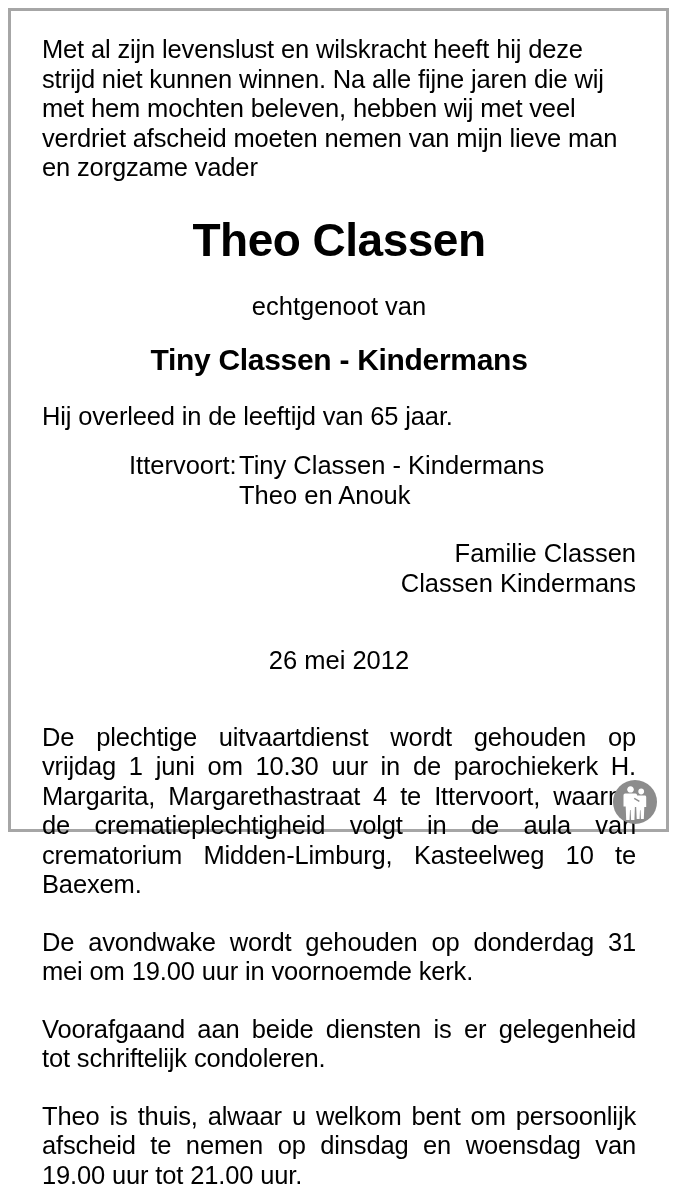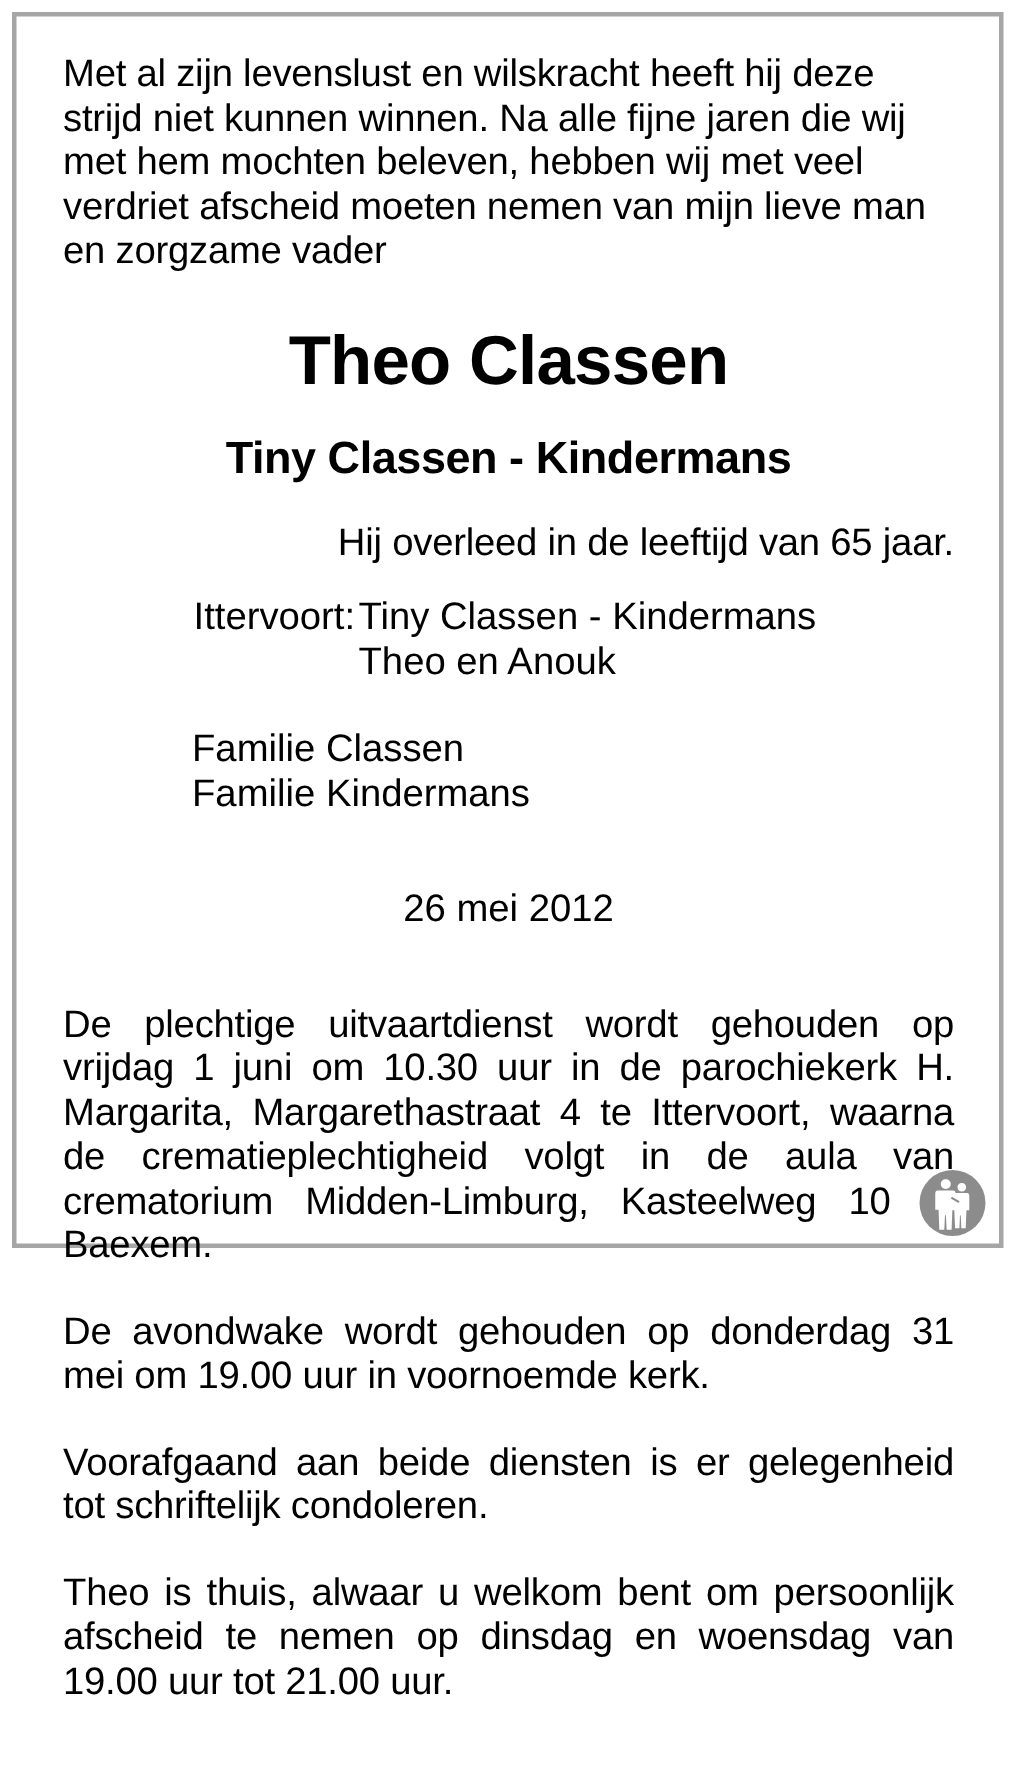--- a/index.html
+++ b/index.html
@@ -72,21 +72,21 @@
     text-align: center;
     font-size: 30px;
     line-height: 36px;
     font-weight: bold;
     font-stretch: condensed;
     letter-spacing: -0.3px;
     margin: 21px 0 0 0;
   }
 
   .age-line {
-    text-align: right;
+    text-align: left;
     margin: 24px 0 0 0;
   }
 
   .family-block {
     margin: 20px 0 0 0;
   }
   .family-row {
     display: flex;
     align-items: flex-start;
   }
@@ -105,20 +105,21 @@
     line-height: 29.5px;
     font-stretch: condensed;
   }
   .family-names div { white-space: nowrap; }
   .family-group-2 {
     margin-left: 86px;
     margin-top: 29px;
     font-size: 25.5px;
     line-height: 29.5px;
     font-stretch: condensed;
+    text-align: right;
   }
 
   .date-block {
     margin: 48px 0 0 0;
     text-align: center;
   }
   .date-block div {
     font-size: 25.5px;
     line-height: 29.5px;
     font-stretch: condensed;
@@ -145,36 +146,37 @@
 </head>
 <body>
 
 <div class="notice-card">
   <div class="notice-frame">
 
     <p class="body-text intro">Met al zijn levenslust en wilskracht heeft hij deze strijd niet kunnen winnen. Na alle fijne jaren die wij met hem mochten beleven, hebben wij met veel verdriet afscheid moeten nemen van mijn lieve man en zorgzame vader</p>
 
     <h1 class="deceased-name">Theo Classen</h1>
 
+    <p class="spouse-label">echtgenoot van</p>
 
     <h2 class="spouse-name">Tiny Classen - Kindermans</h2>
 
     <p class="body-text age-line">Hij overleed in de leeftijd van 65 jaar.</p>
 
     <div class="family-block">
       <div class="family-row">
         <div class="family-place">Ittervoort:</div>
         <div class="family-names">
           <div>Tiny Classen - Kindermans</div>
           <div>Theo en Anouk</div>
         </div>
       </div>
       <div class="family-group-2">
         <div>Familie Classen</div>
-        <div>Familie Kindermans</div>
+        <div>Classen Kindermans</div>
       </div>
     </div>
 
     <div class="date-block">
       <div>26 mei 2012</div>
     </div>
 
     <div style="margin-top:47px;">
       <p class="body-text para">De plechtige uitvaartdienst wordt gehouden op vrijdag 1 juni om 10.30 uur in de parochiekerk H. Margarita, Margarethastraat 4 te Ittervoort, waarna de crematieplechtigheid volgt in de aula van crematorium Midden-Limburg, Kasteelweg 10 te Baexem.</p>
       <p class="body-text para">De avondwake wordt gehouden op donderdag 31 mei om 19.00 uur in voornoemde kerk.</p>

